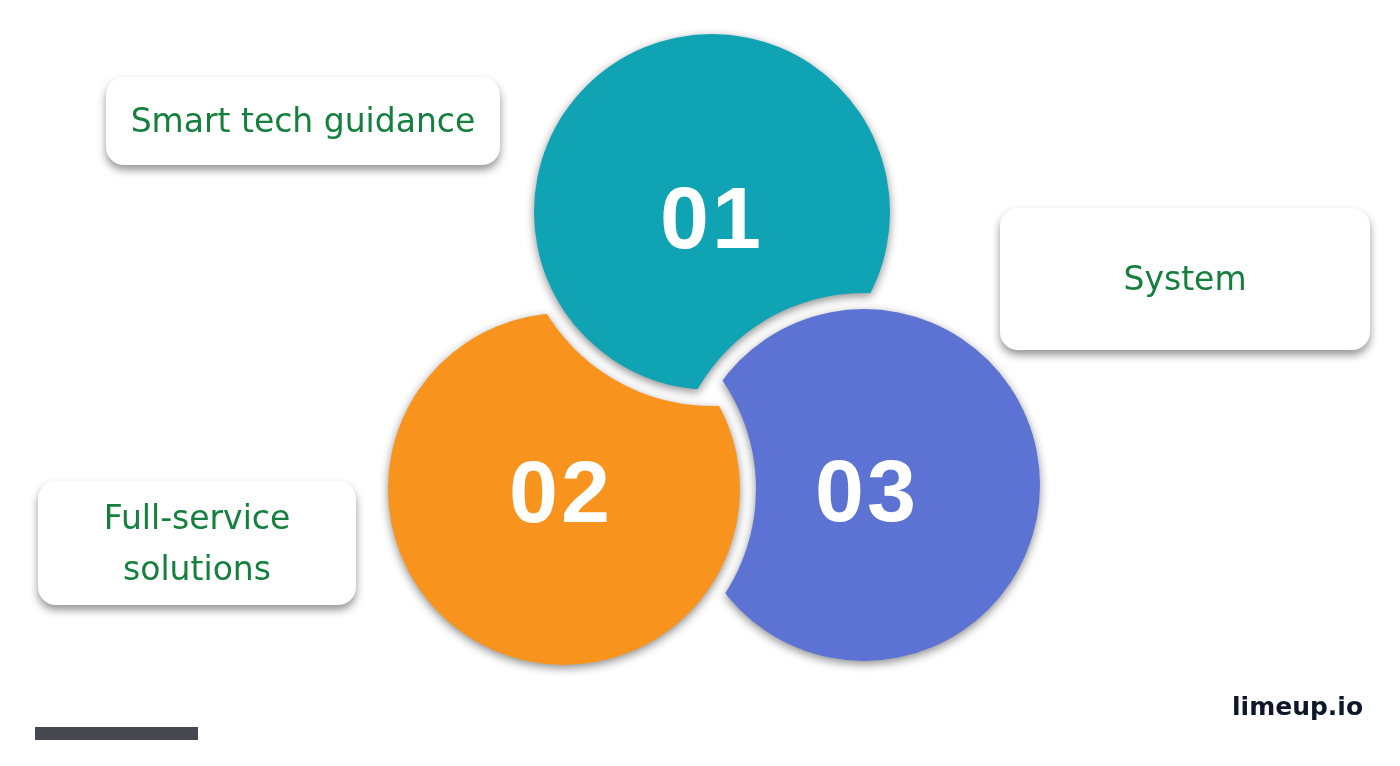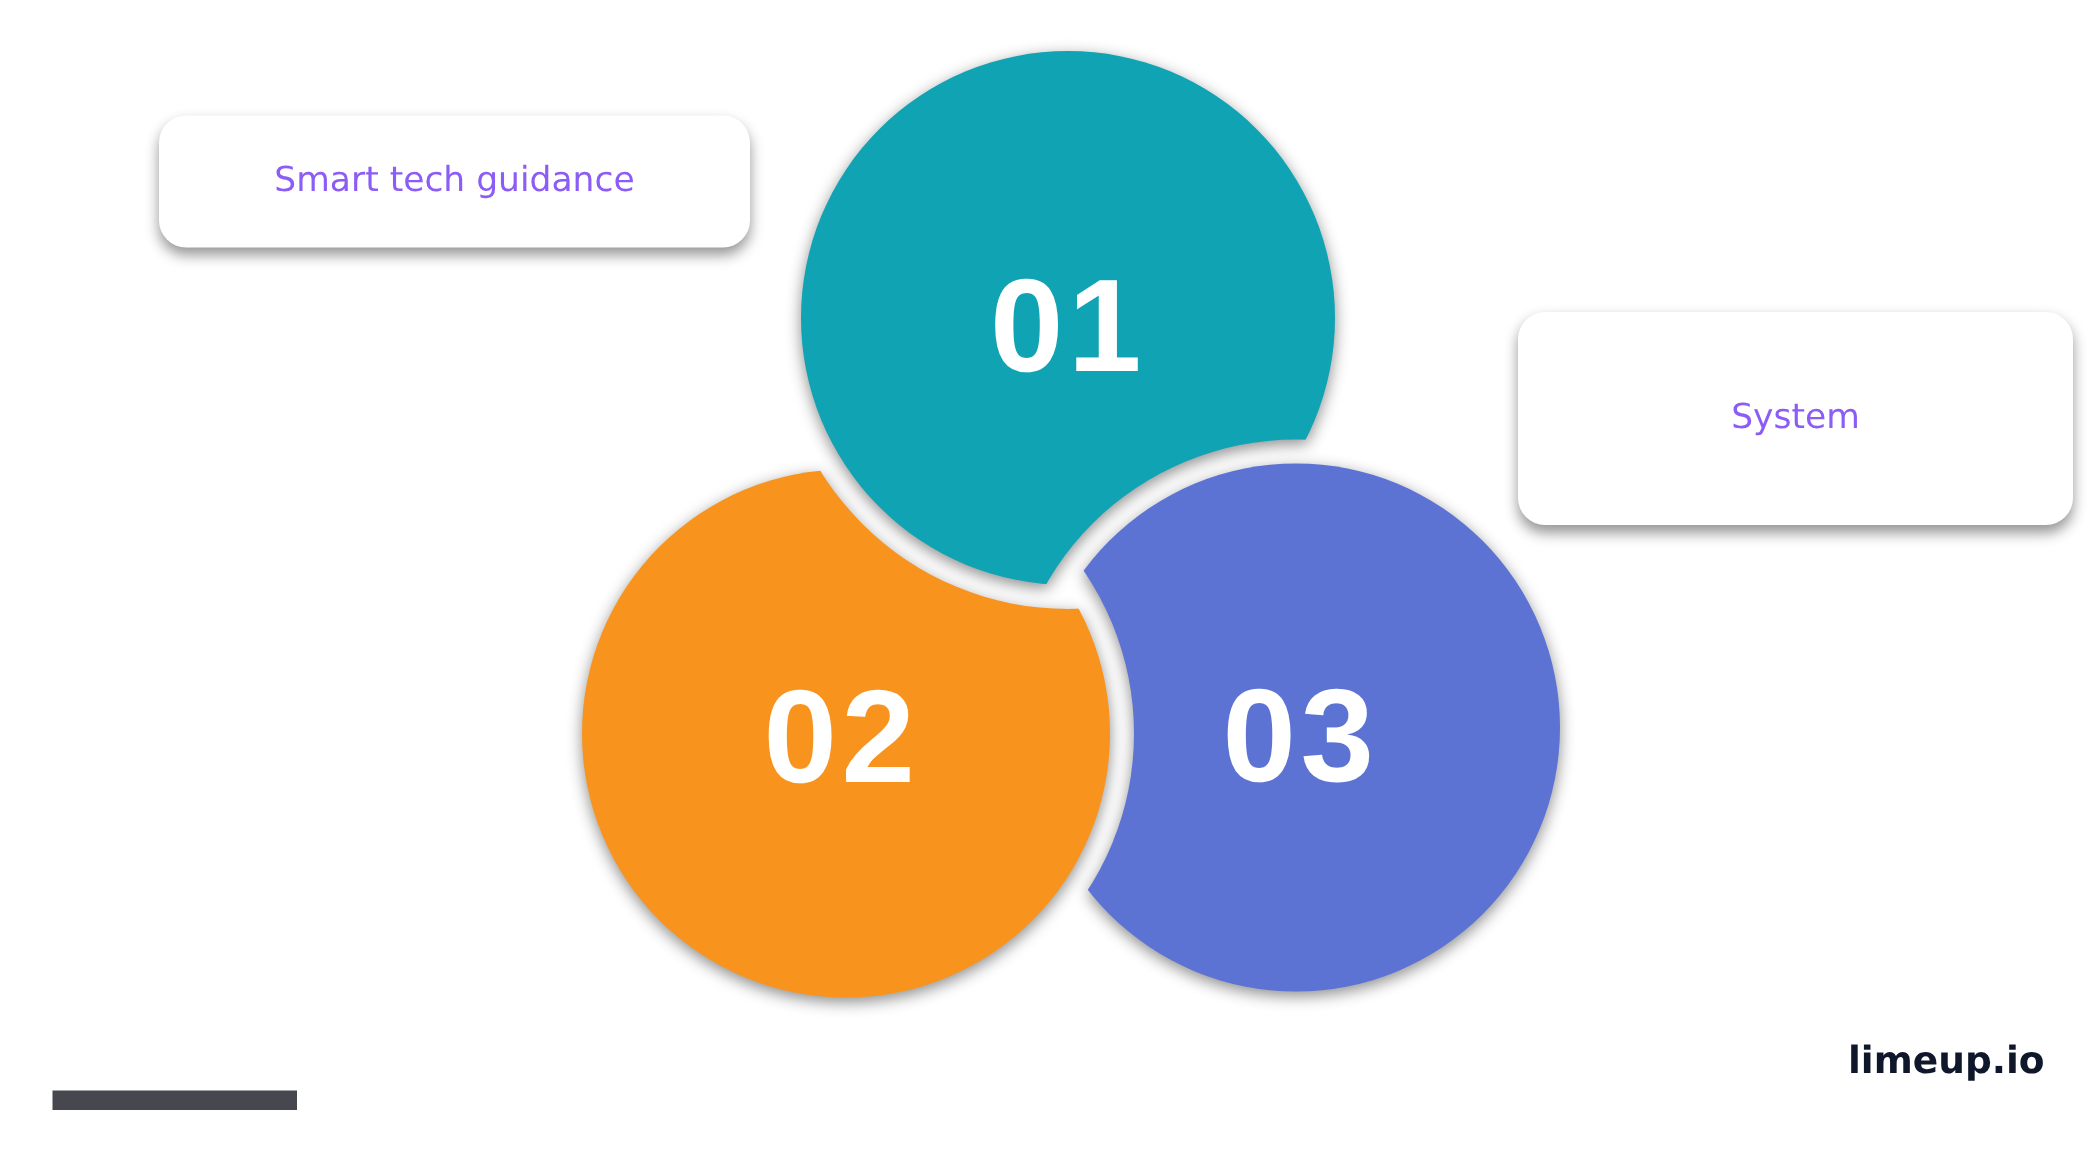--- a/index.html
+++ b/index.html
@@ -19,28 +19,28 @@
     text-anchor:middle;
     dominant-baseline:central;
   }
   .label-box {
     position:absolute;
     background:#ffffff;
     border-radius:18px;
     box-shadow:0 5px 9px rgba(0,0,0,0.42);
     display:flex; flex-direction:column;
     align-items:center; justify-content:center;
-    color:#8b5cf6;
-    font-size:23px;
+    color:#15803d;
+    font-size:33px;
     line-height:1.55;
     text-align:center;
   }
   .label-box .line:empty { display:none; }
   .box-1 { left:106px; top:77px;  width:394px; height:88px; }
-  .box-2 { left:1000px; top:208px; width:370px; height:142px;margin-left:12px; }
+  .box-2 { left:1000px; top:208px; width:370px; height:142px; }
   .box-3 { left:38px;  top:481px; width:318px; height:124px; }
   .logo {
     position:absolute; left:35px; top:680px;
     font-size:34px; font-weight:bold; color:#47474f;
     letter-spacing:0.5px;
   }
   .logo-bar {
     position:absolute; left:35px; top:727px;
     width:163px; height:13px; background:#47474f;
   }
@@ -87,18 +87,22 @@
 
   <div class="label-box box-1">
     <span class="line">Smart tech guidance</span>
 
   </div>
 
   <div class="label-box box-2">
     <span class="line">System</span>
   </div>
 
+  <div class="label-box box-3">
+    <span class="line">Full-service</span>
+    <span class="line">solutions</span>
+  </div>
 
   <div class="logo-bar"></div>
 
   <div class="watermark">limeup.io</div>
 
 </div>
 
 </body></html>

